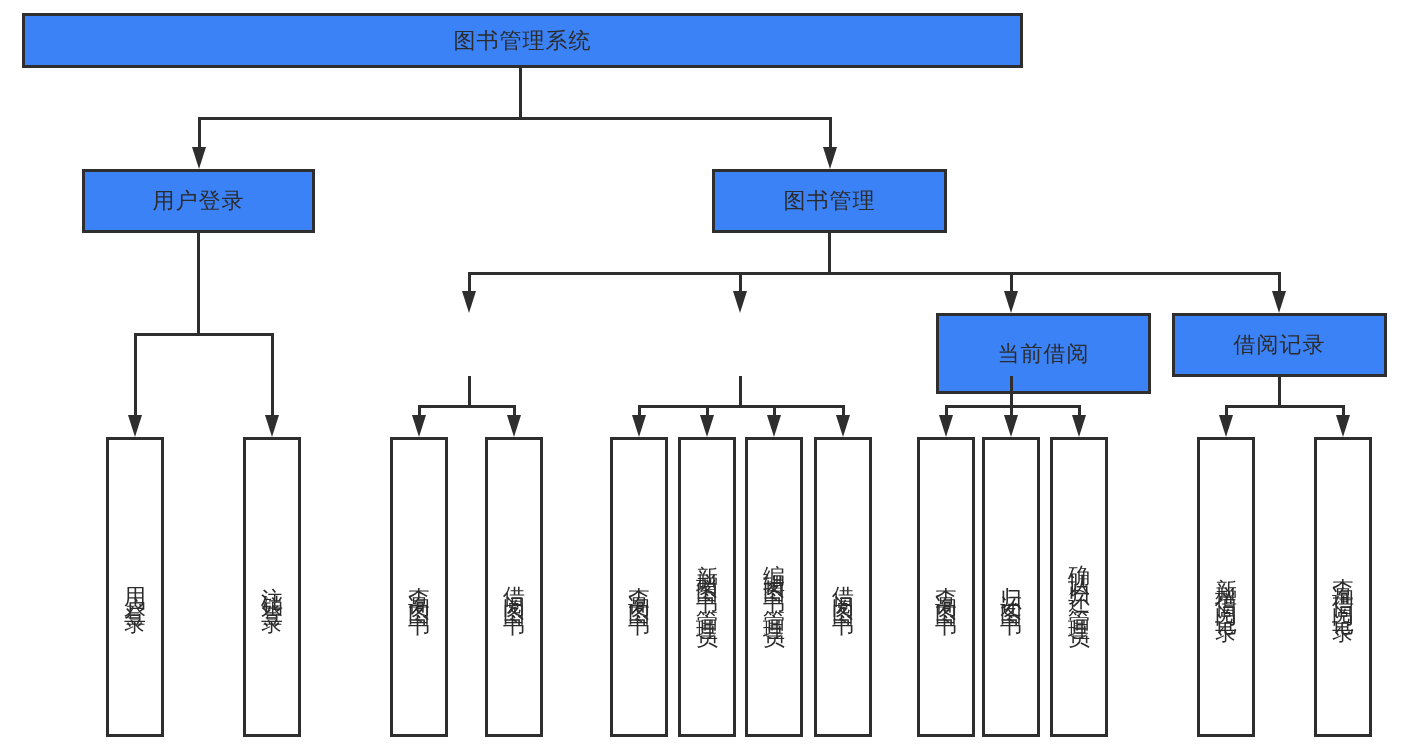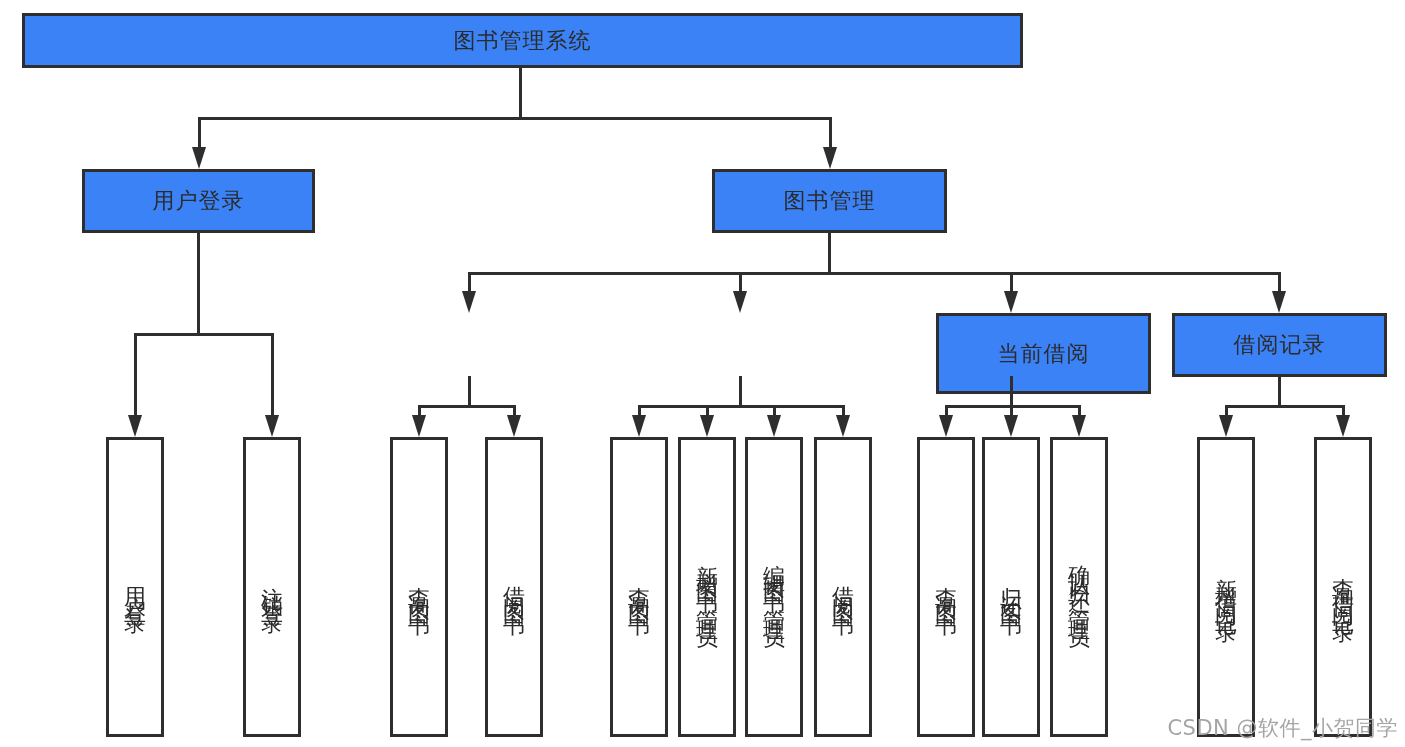--- a/index.html
+++ b/index.html
@@ -226,15 +226,14 @@
   <div class="hline" style="left:1225px;top:405px;width:120px;"></div>
   <div class="arrow" style="left:1219px;top:405px;height:32px;">
       <div class="shaft"></div>
       <div class="head"></div>
     </div>
   <div class="arrow" style="left:1336px;top:405px;height:32px;">
       <div class="shaft"></div>
       <div class="head"></div>
     </div>
 
-  <div class="watermark">CSDN @软件_小贺同学</div>
 
 </div>
 
 </body></html>

